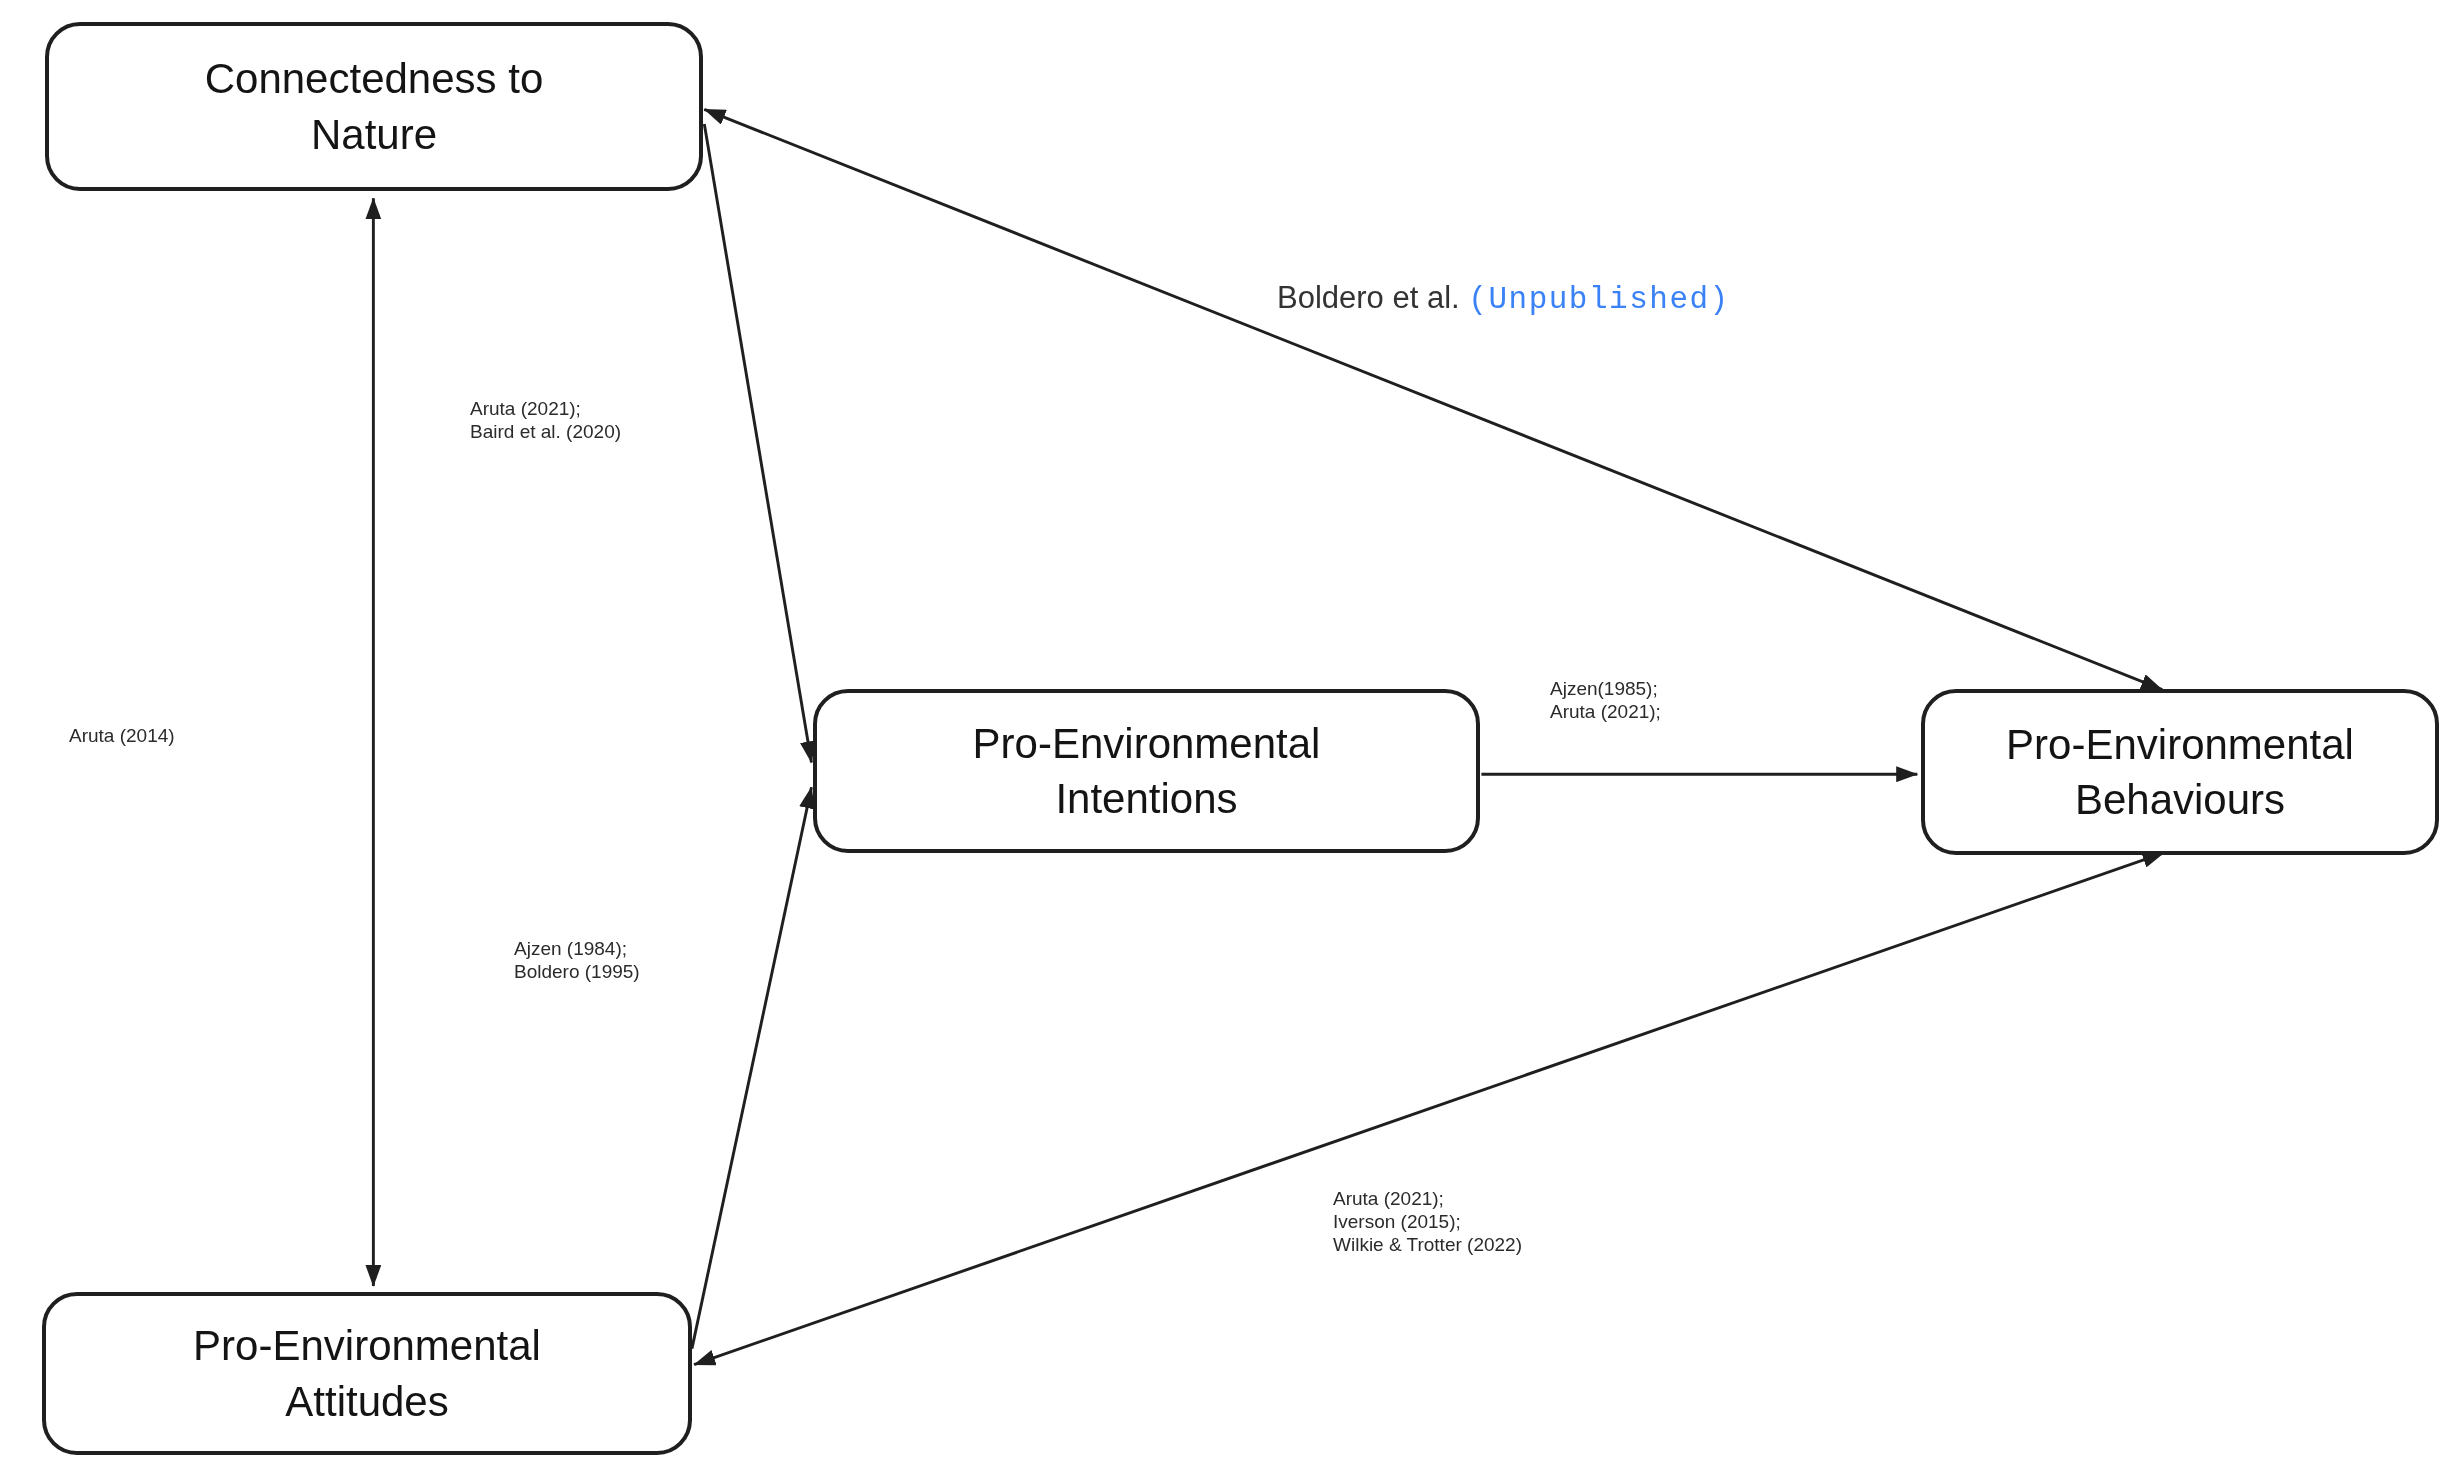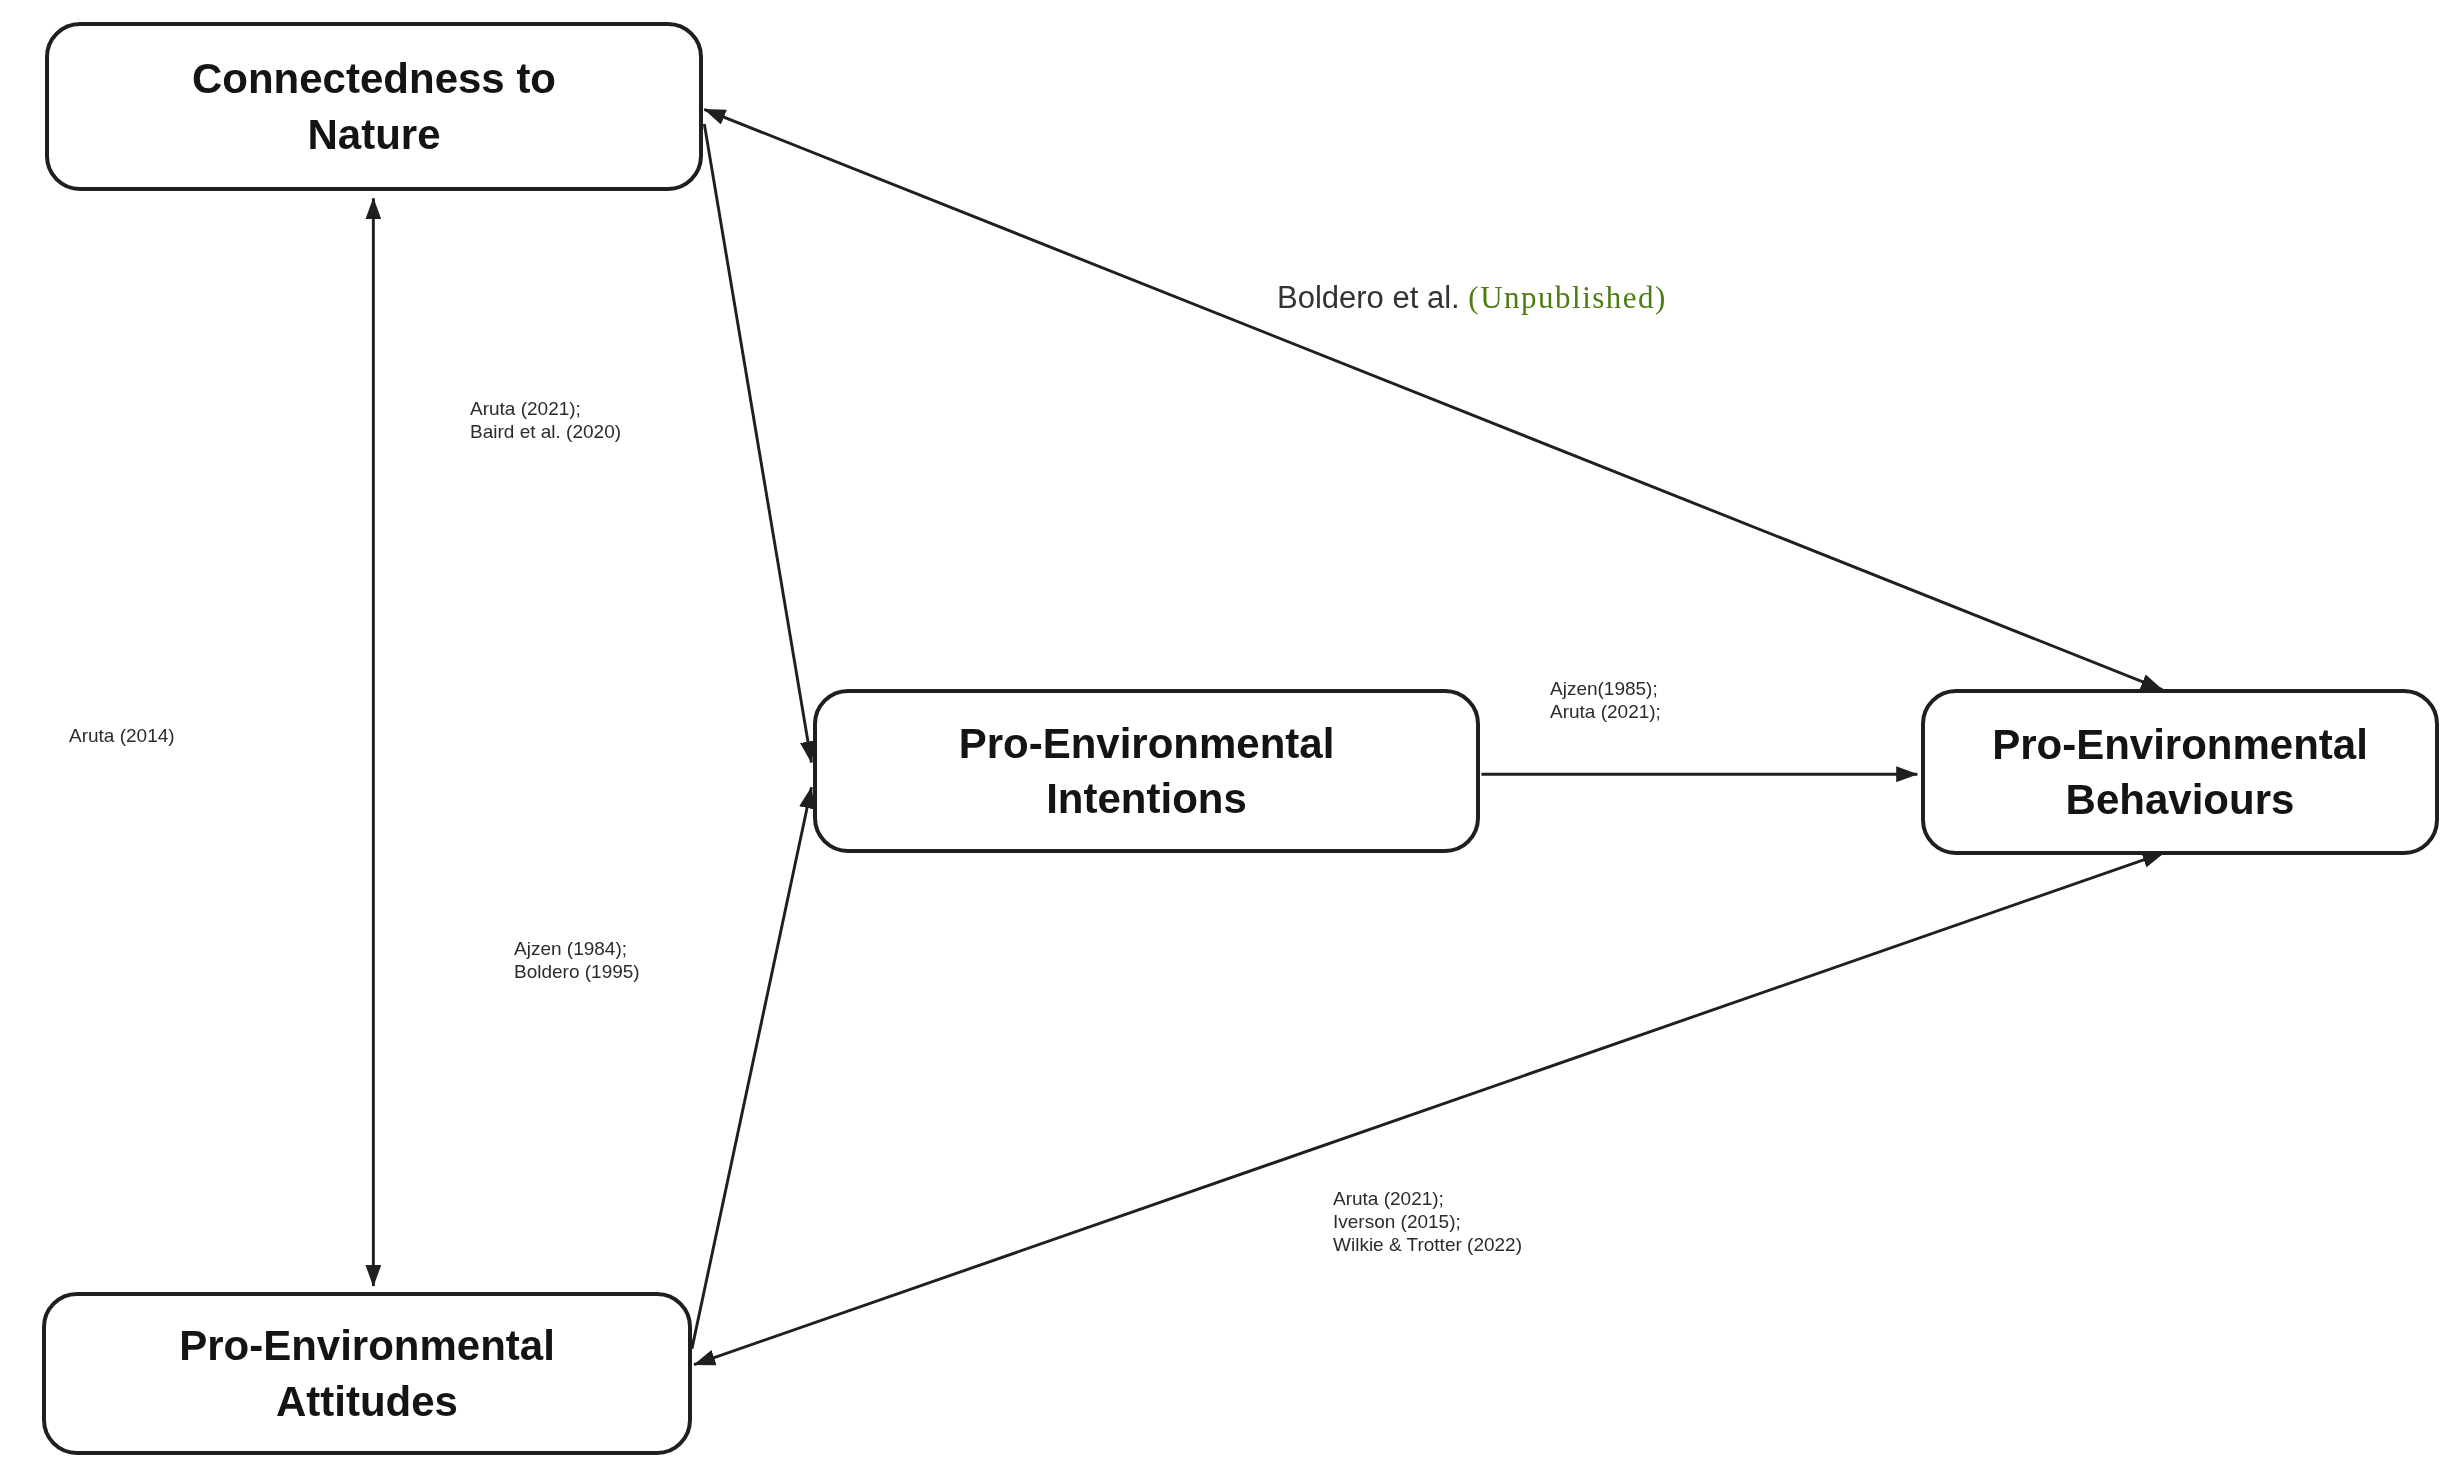--- a/index.html
+++ b/index.html
@@ -13,31 +13,30 @@
   .edges{position:absolute;left:0;top:0;}
   .edge{stroke:#1f1f1f;stroke-width:4;}
   .node{
     position:absolute;box-sizing:border-box;
     border:4.4px solid #1f1f1f;border-radius:35px;
     background:#ffffff;
     display:flex;align-items:center;justify-content:center;
     text-align:center;
     font-size:42px;line-height:1.32;color:#141414;
     white-space:pre-line;
-    font-weight:bold;
   }
   .edge-label{
     position:absolute;
     font-size:19px;line-height:1.22;color:#2b2b2b;
     white-space:pre-line;
   }
   #lbl-cn-peb{font-size:31px;color:#333333;white-space:nowrap;}
   #lbl-cn-peb .serif{
-    font-family:Liberation Serif, serif;
-    letter-spacing:1.5px;margin-left:8.7px;color:#4d7c0f;margin-top:24px;
+    font-family:Liberation Mono, monospace;
+    letter-spacing:1.5px;margin-left:8.7px;color:#3b82f6;margin-top:24px;
   }
 </style>
 </head>
 <body>
 
 <div class="canvas">
 
   <svg class="edges" width="2462" height="1482" viewBox="0 0 3377 2033">
     <defs>
       <marker id="arrow" viewBox="0 0 30 22" refX="29" refY="11" markerWidth="30" markerHeight="22" markerUnits="userSpaceOnUse" orient="auto-start-reverse">

